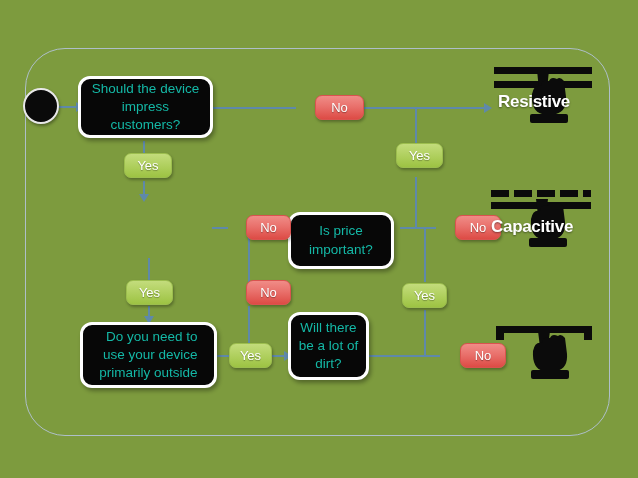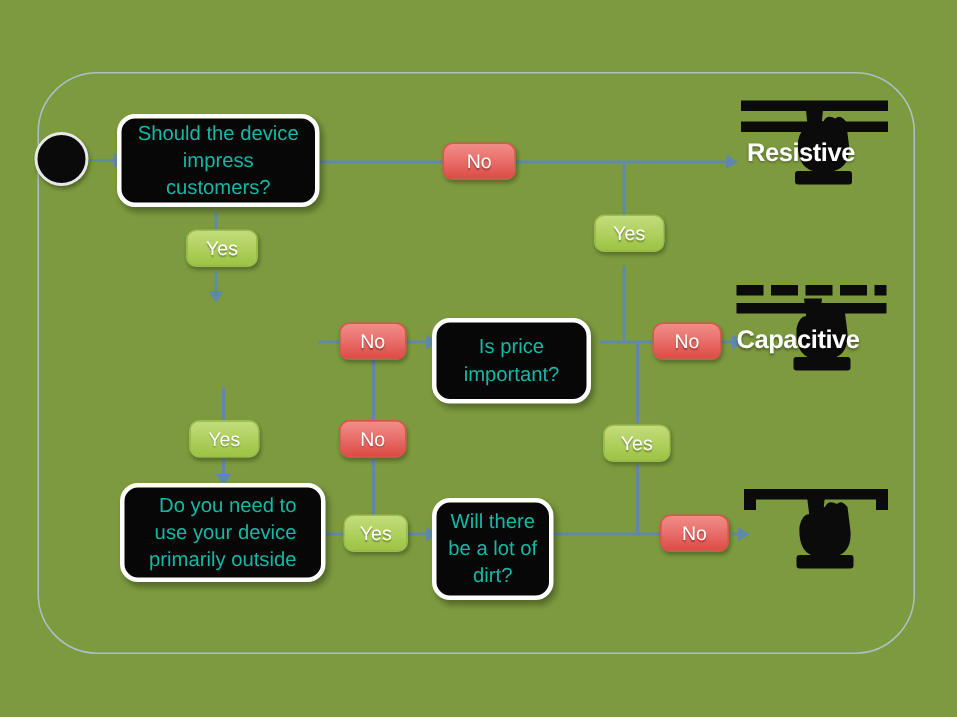--- a/index.html
+++ b/index.html
@@ -79,20 +79,21 @@
     text-shadow:0 1px 1px rgba(0,0,0,.35);
     box-shadow:1px 2px 3px rgba(0,0,0,.3);
   }
   .badge.yes{
     background:linear-gradient(180deg,#c3dc7c 0%,#b2d162 45%,#9dc343 100%);
     border:1px solid #9cbe4e;
   }
   .badge.no{
     background:linear-gradient(180deg,#f08c87 0%,#e9716c 45%,#dd4b45 100%);
     border:1px solid #d9534f;
+    margin-left:20px;
   }
 
   
   .outcome{
     position:absolute;
   }
   .outcome .olabel{
     position:absolute;
     color:#ffffff;
     font-weight:bold;
@@ -158,21 +159,21 @@
 customers?</div>
 
 
   <div class="dbox" style="left:288px;top:184px;width:106px;height:57px;margin-top:28px;">Is price
 important?</div>
 
   <div class="dbox" style="left:80px;top:322px;width:137px;height:66px;text-align:right;">Do you need to
 use your device
 primarily outside</div>
 
-  <div class="dbox" style="left:288px;top:332px;width:81px;height:68px;">Will there
+  <div class="dbox" style="left:288px;top:312px;width:81px;height:68px;">Will there
 be a lot of
 dirt?</div>
 
   <div class="badge no" style="left:295px;top:95px;width:49px;height:25px;">No</div>
 
   <div class="badge yes" style="left:124px;top:153px;width:48px;height:25px;">Yes</div>
 
   <div class="badge no" style="left:226px;top:215px;width:45px;height:25px;">No</div>
 
   <div class="badge no" style="left:226px;top:280px;width:45px;height:25px;">No</div>

